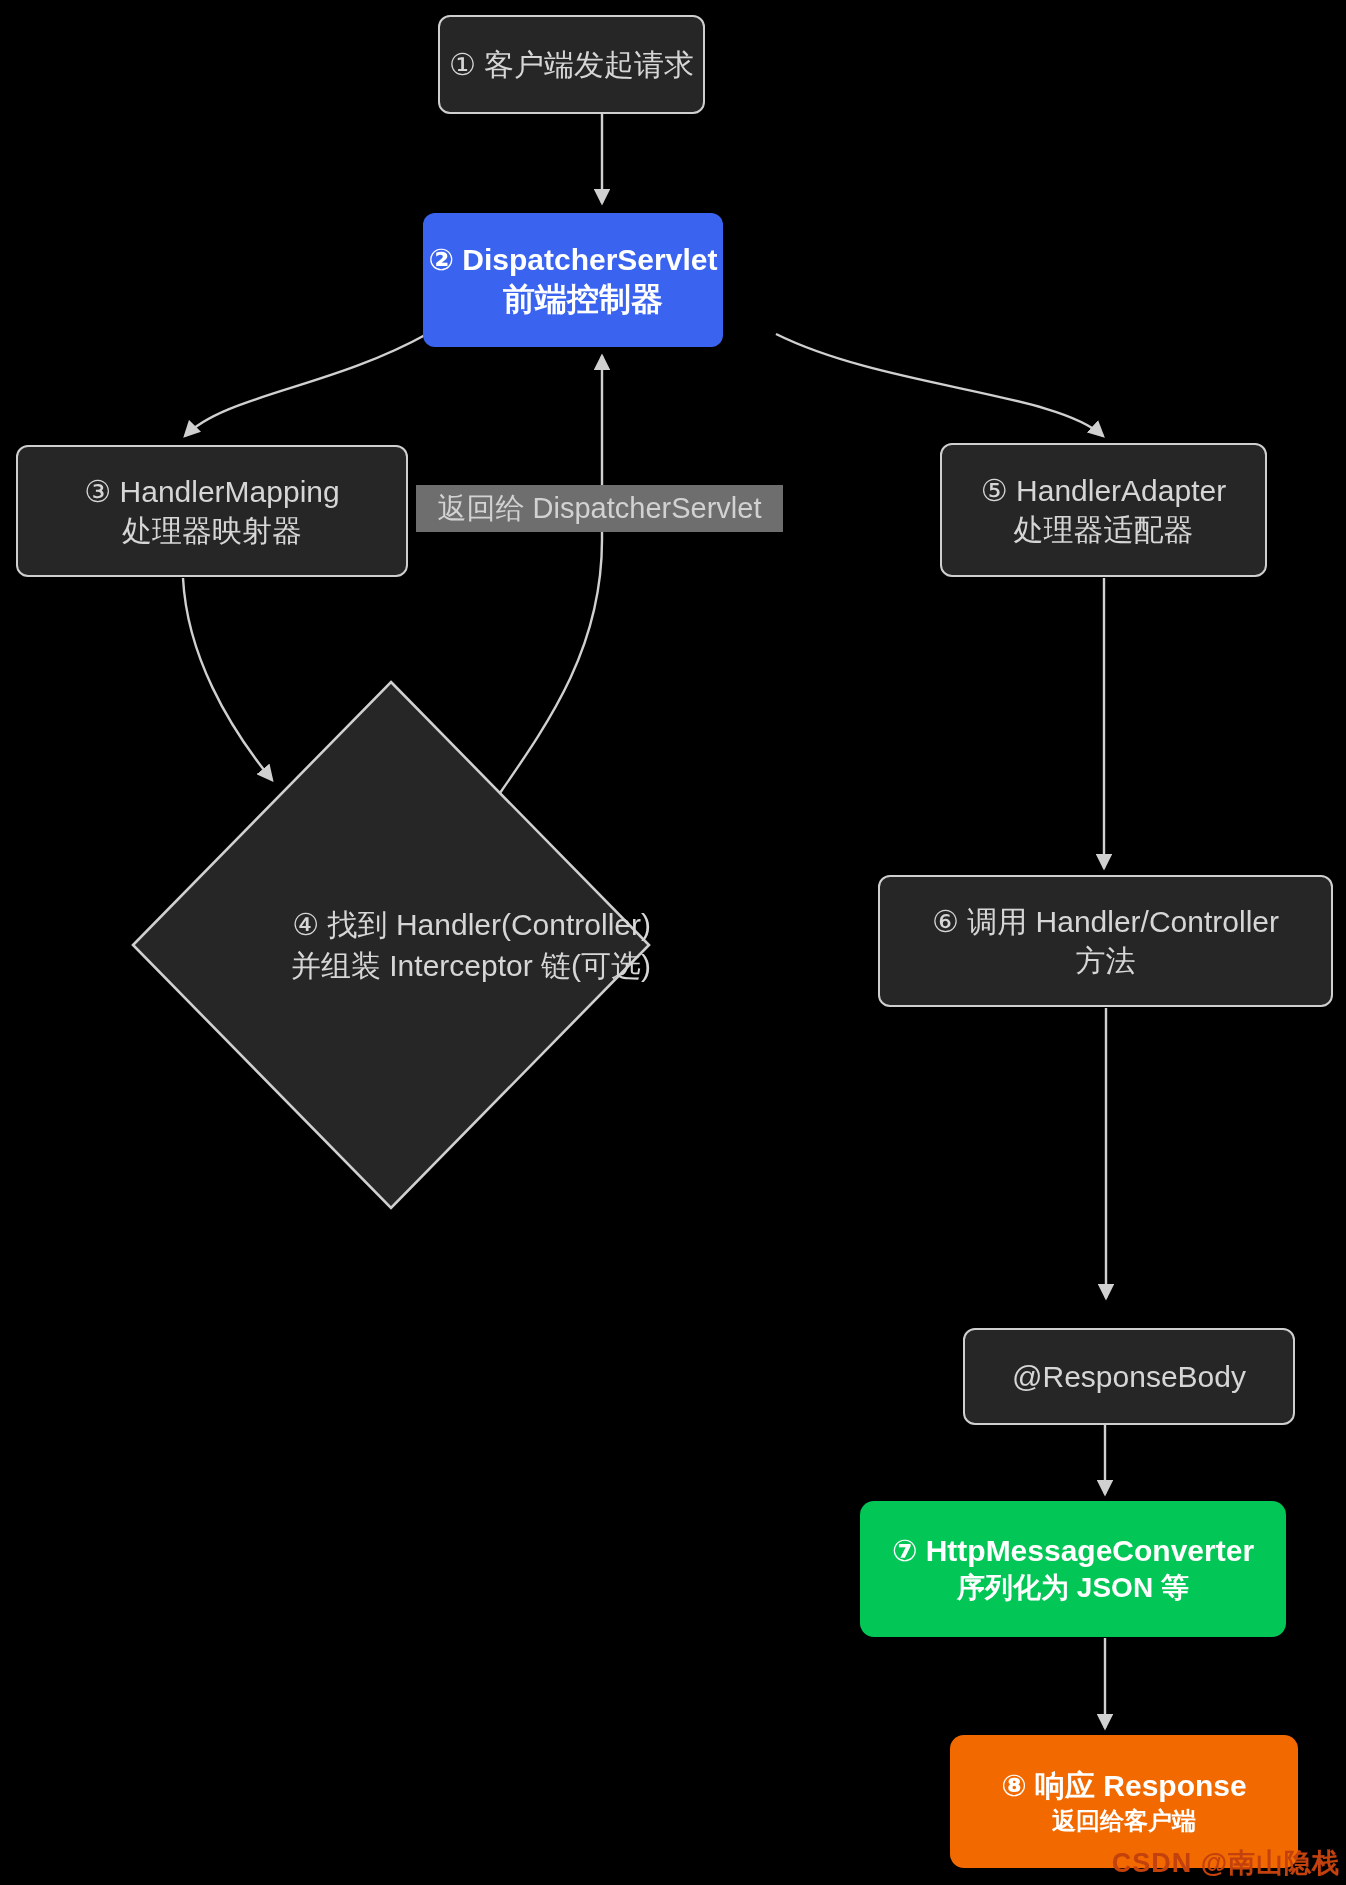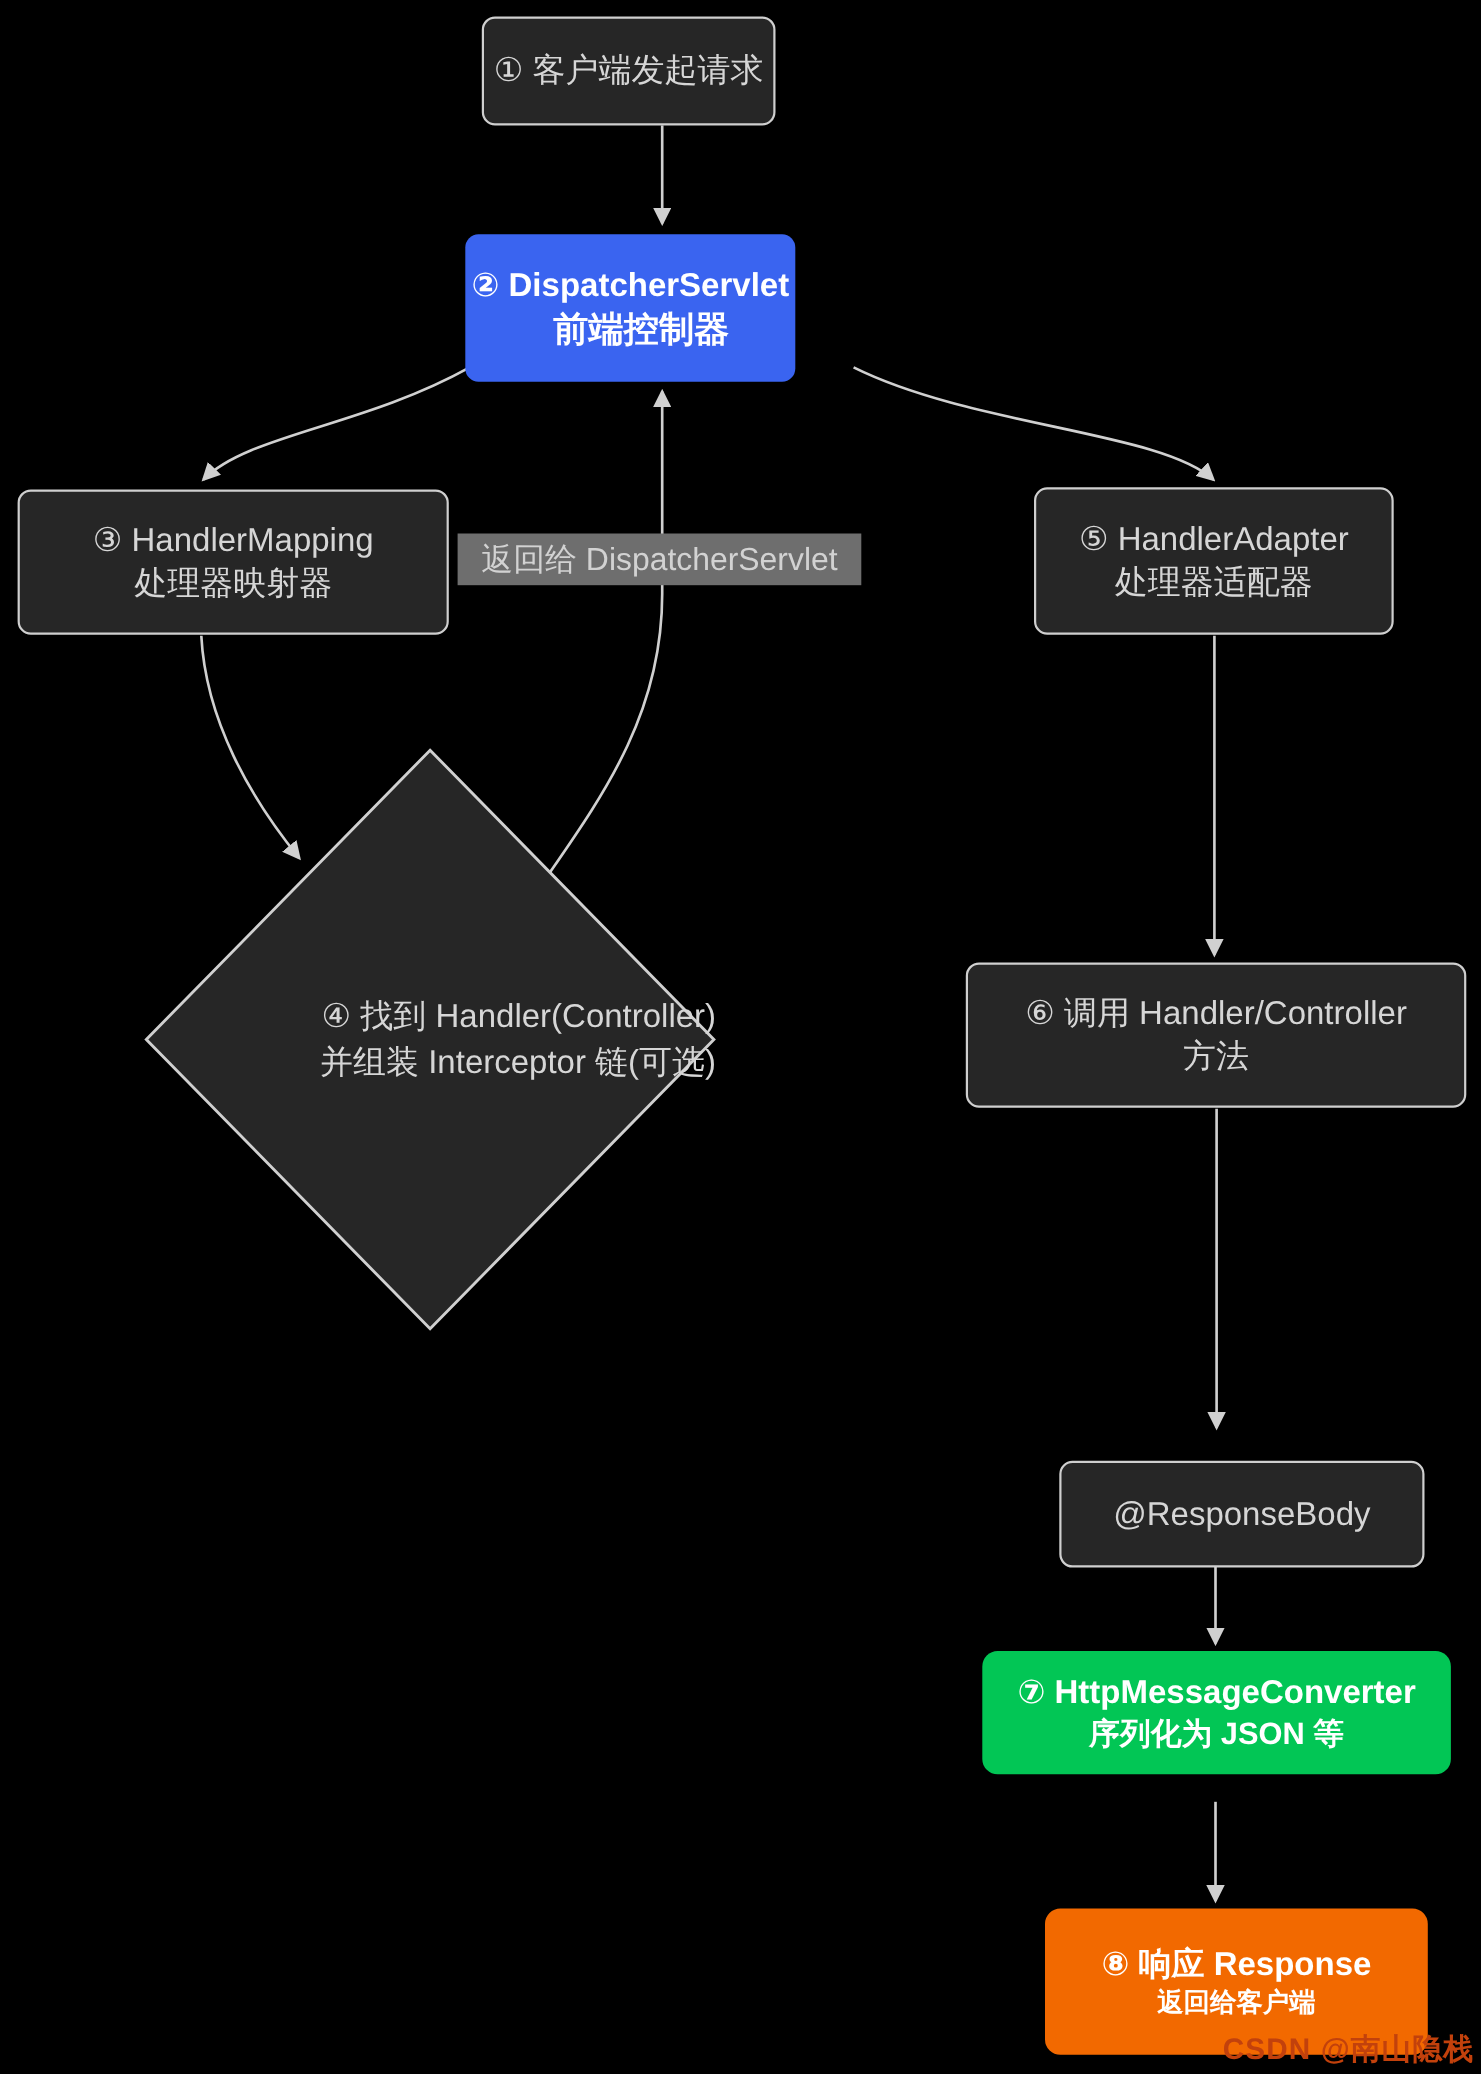--- a/index.html
+++ b/index.html
@@ -110,21 +110,21 @@
 
   <div class="node dark" style="left:878px;top:875px;width:455px;height:132px;">
     <div class="l1">⑥ 调用 Handler/Controller</div>
     <div class="l2">方法</div>
   </div>
 
   <div class="node dark" style="left:963px;top:1328px;width:332px;height:97px;">
     <div class="l1">@ResponseBody</div>
   </div>
 
-  <div class="node green" style="left:893px;top:1501px;width:426px;height:112px;">
+  <div class="node green" style="left:860px;top:1501px;width:426px;height:136px;">
     <div class="l1">⑦ HttpMessageConverter</div>
     <div class="l2">序列化为 JSON 等</div>
   </div>
 
   <div class="node orange" style="left:950px;top:1735px;width:348px;height:133px;">
     <div class="l1">⑧ 响应 Response</div>
     <div class="l2">返回给客户端</div>
   </div>
 
   <div class="watermark">CSDN @南山隐栈</div>

